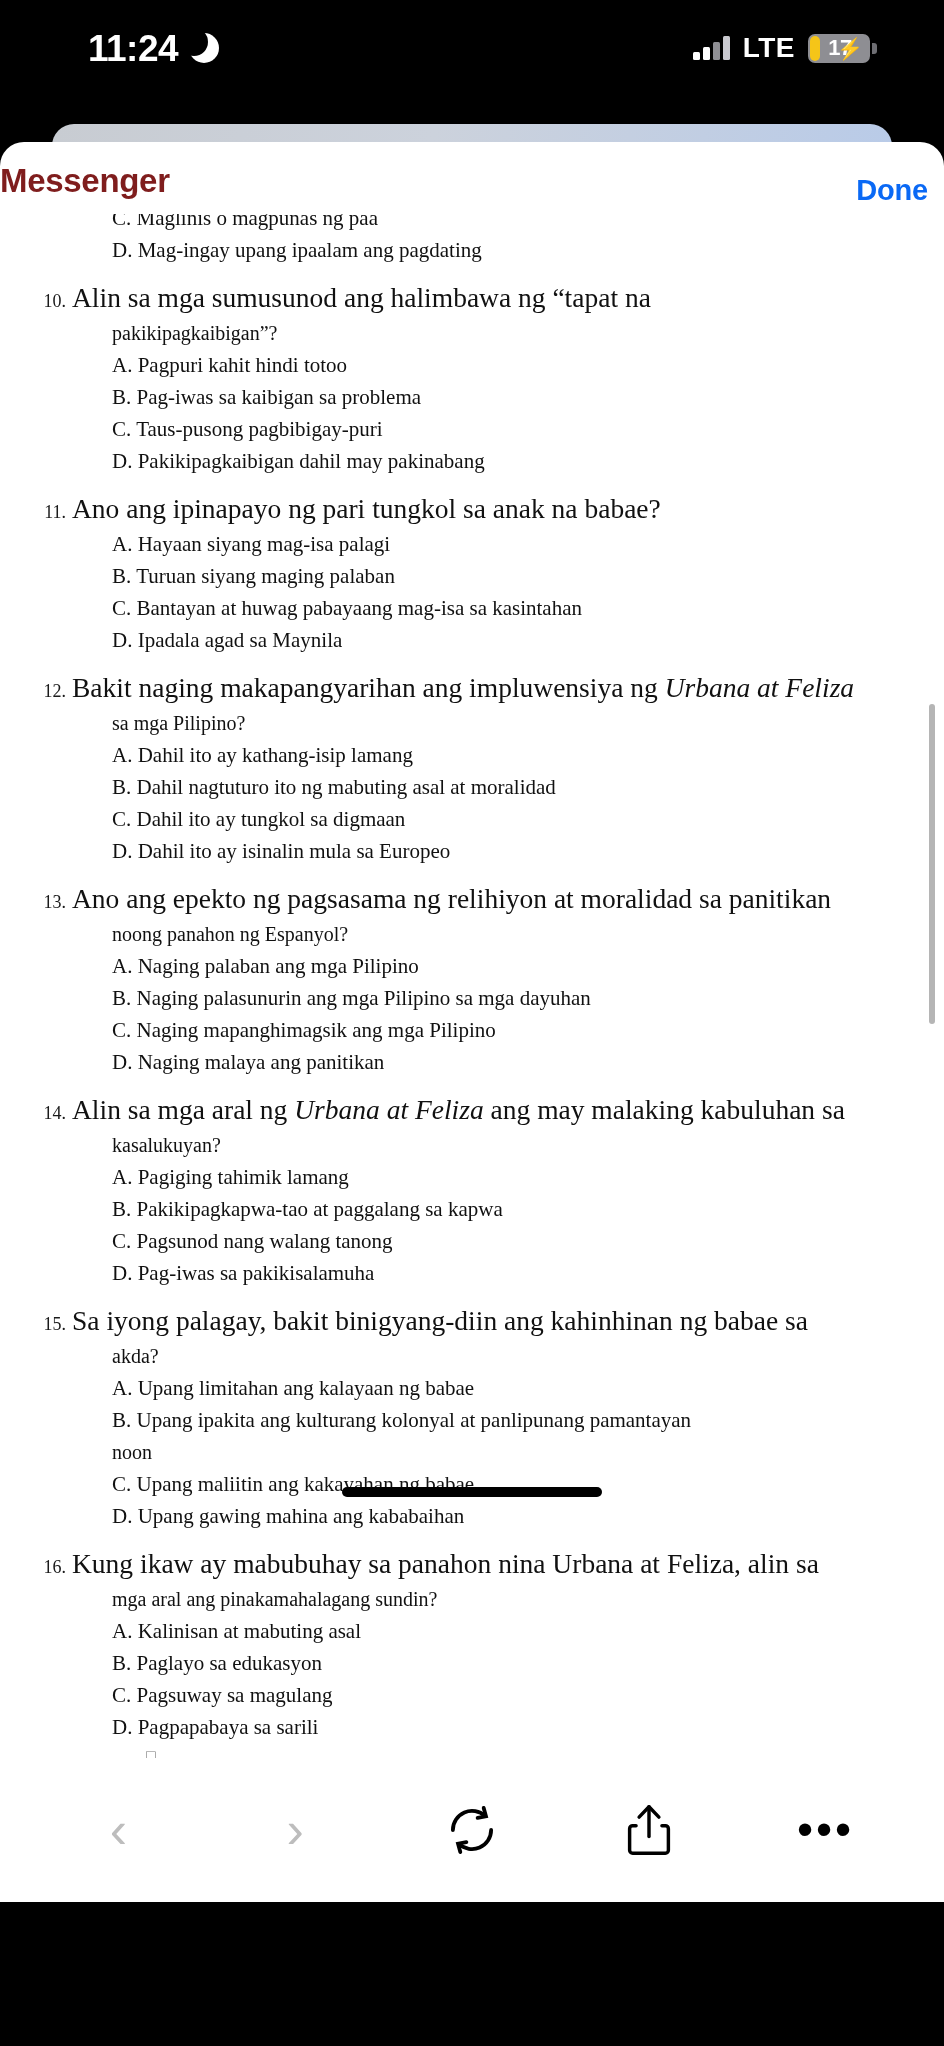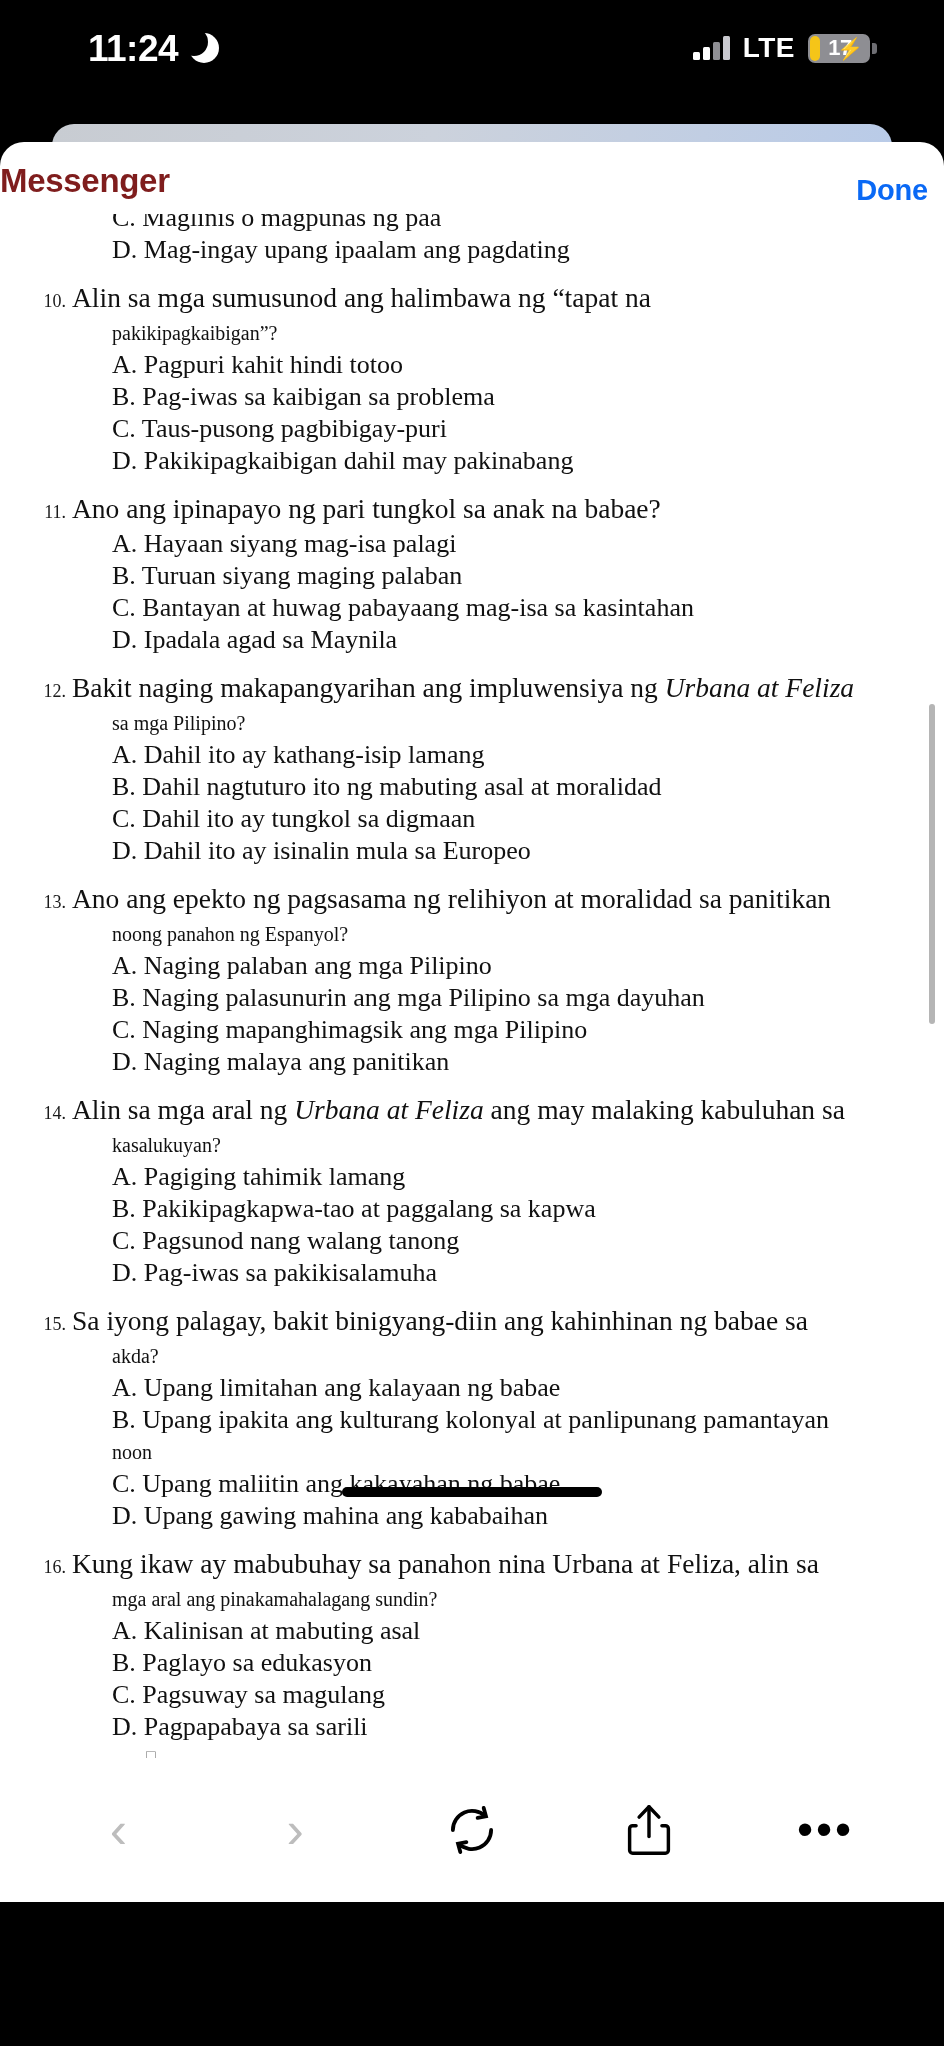--- a/index.html
+++ b/index.html
@@ -105,21 +105,21 @@
     font-size: 27.5px; line-height: 32px;
   }
   .qnum {
     width: 38px; flex: 0 0 38px; text-align: right;
     font-size: 18px; line-height: 32px; color: #1a1a1a;
     padding-right: 6px;
   }
   .qtext { flex: 1; font-size: 27.5px; line-height: 32px; }
   .qtext i { font-style: italic; }
   .choice {
-    font-size: 26px; line-height: 32px;
+    font-size: 21px; line-height: 32px;
     padding-left: 78px;
   }
   .cont { padding-left: 78px; font-size: 20px; line-height: 32px; }
   .tiny-box-mark {
     padding-left: 112px; font-size: 16px; color: #777; line-height: 26px;
   }
 
   
   .figure {
     margin-top: 20px; margin-left: 4px;

